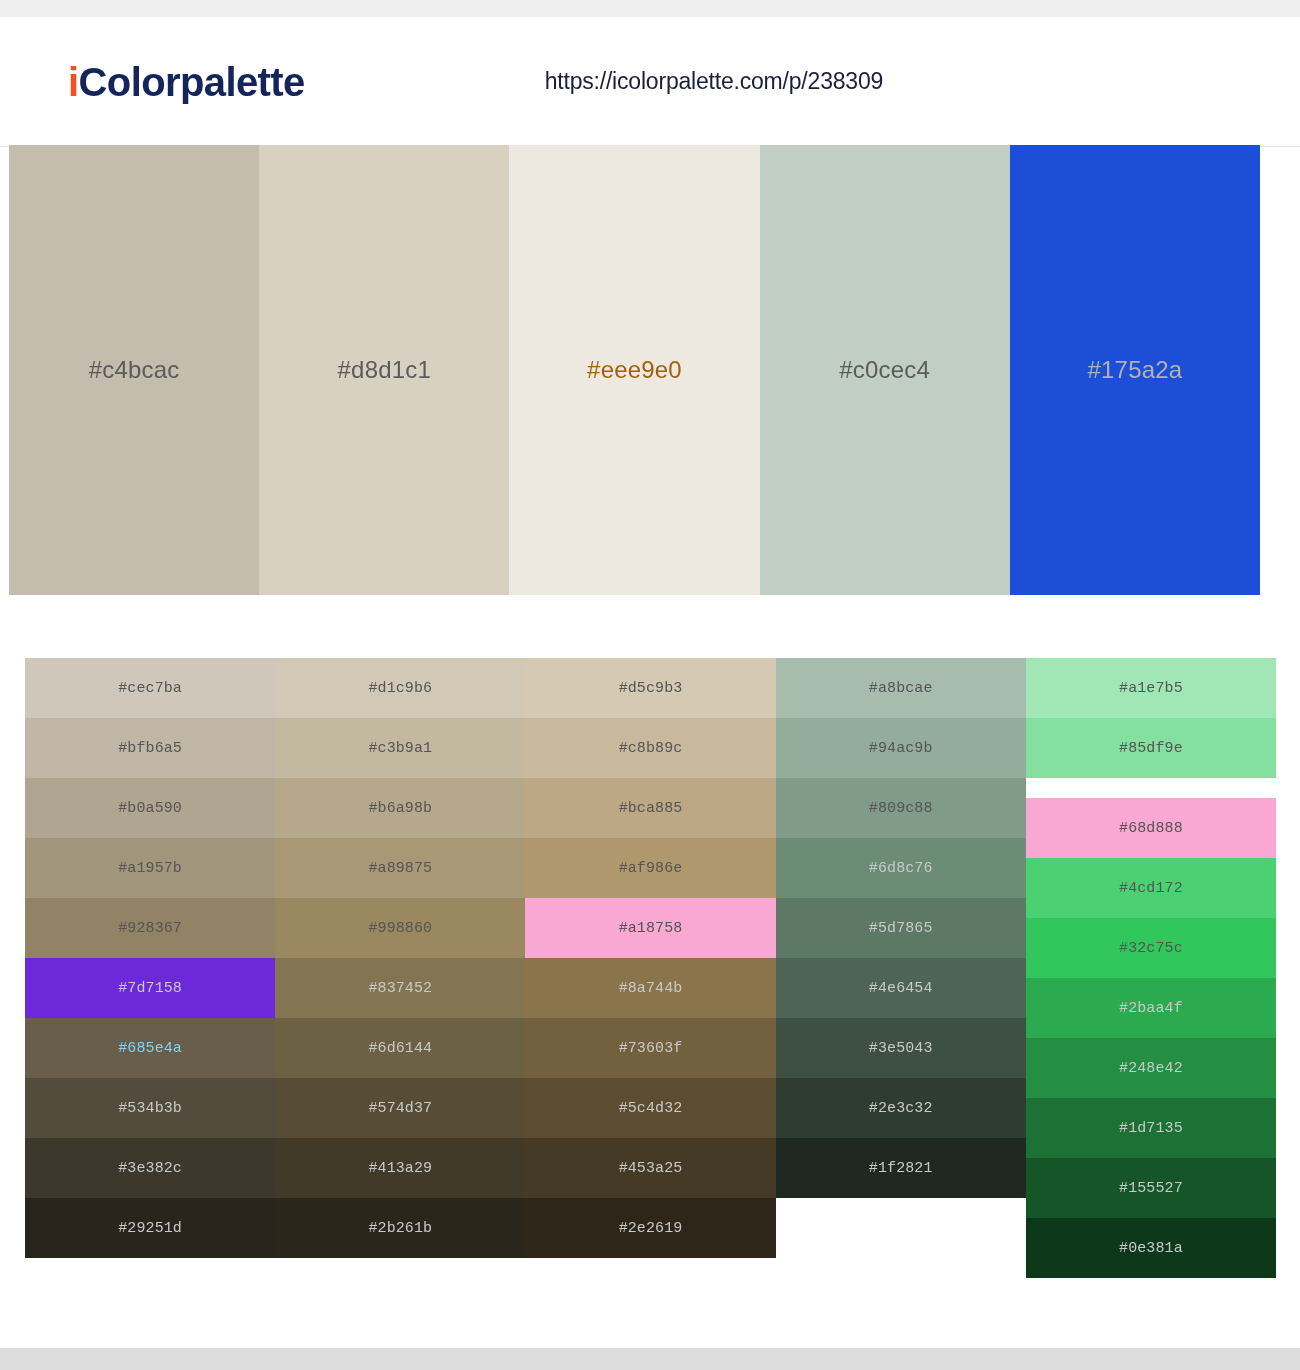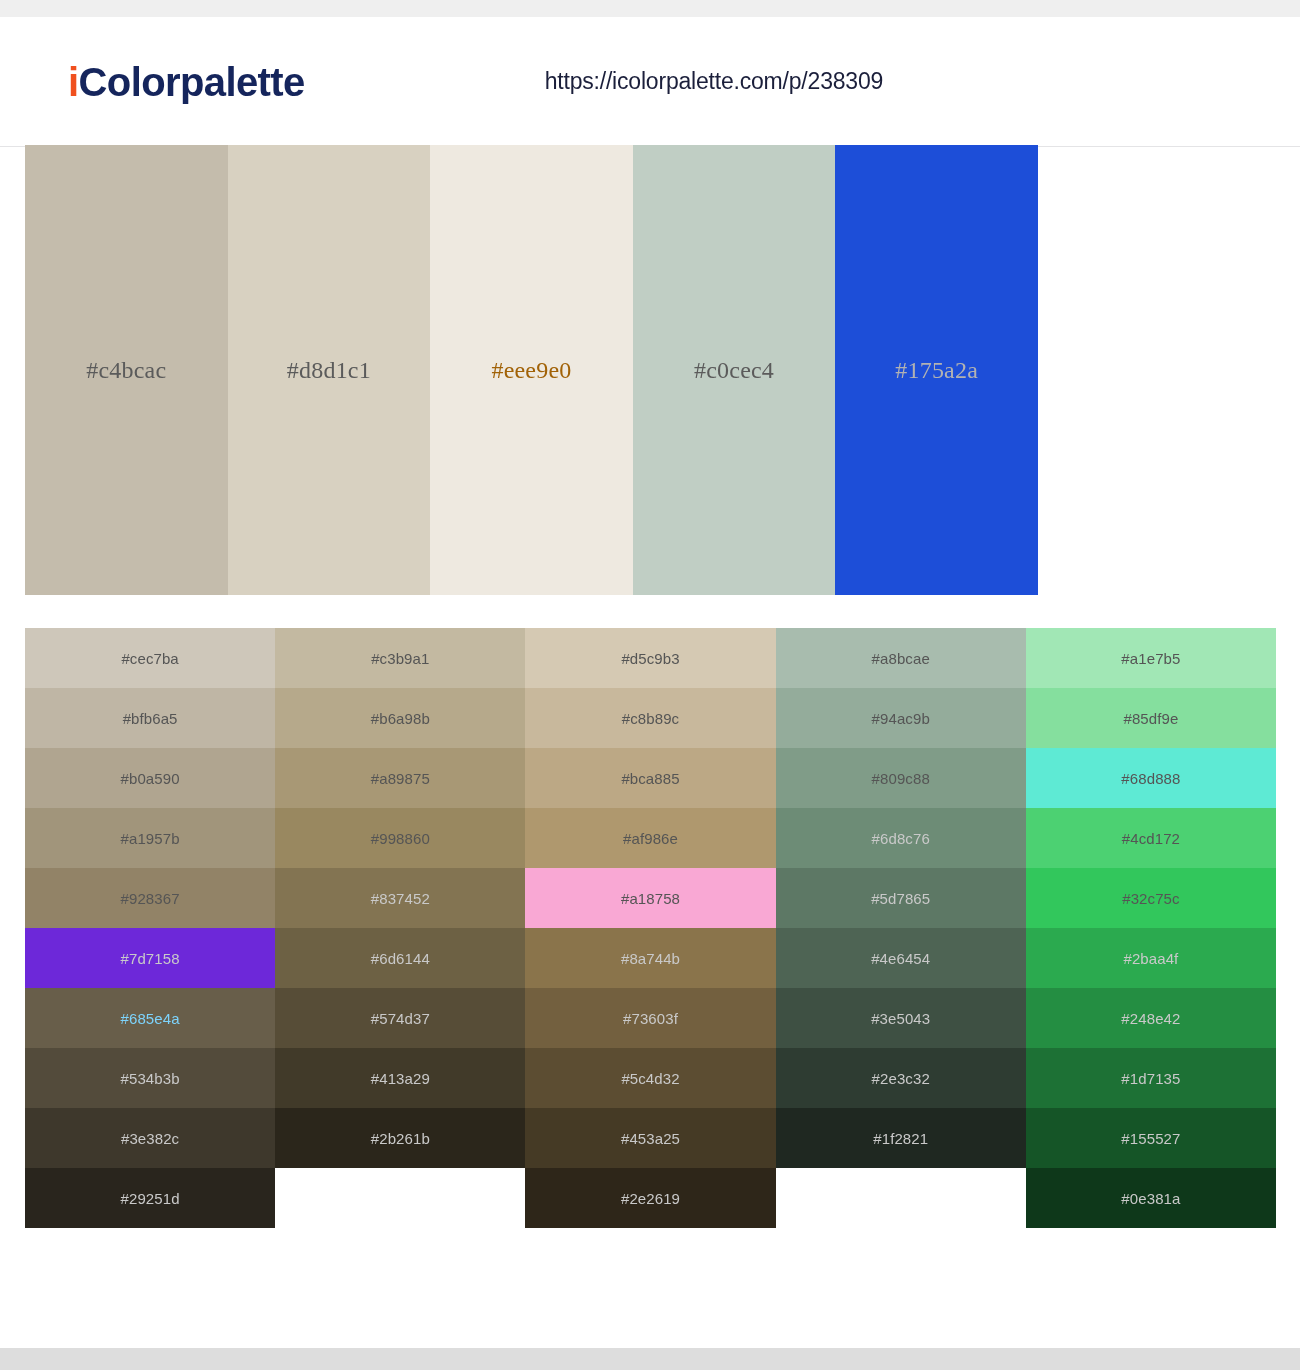--- a/index.html
+++ b/index.html
@@ -58,45 +58,45 @@
     margin-left: 240px;
     font-size: 23px;
     color: #1b1f3b;
     white-space: nowrap;
     letter-spacing: -0.2px;
   }
 
   
   .swatch-strip {
     position: absolute;
-    left: 25px;
+    left: 9px;
     top: 145px;
-    width: 1013px;
+    width: 1251px;
     height: 450px;
     display: flex;
-    font-family: Liberation Serif, serif;
   }
   .swatch {
     flex: 1 1 0;
     display: flex;
     align-items: center;
     justify-content: center;
   }
   .swatch-label {
     font-size: 24px;
     letter-spacing: 0.2px;
   }
 
   
   .shade-grid {
     position: absolute;
     left: 25px;
-    top: 628px;
+    top: 658px;
     width: 1251px;
     display: flex;
+    font-family: Liberation Mono, monospace;
   }
   .shade-col {
     flex: 1 1 0;
     display: flex;
     flex-direction: column;
   }
   .shade-cell {
     height: 60px;
     display: flex;
     align-items: center;
@@ -164,20 +164,23 @@
         <span class="shade-label" style="color: rgb(201, 201, 201);">#534b3b</span>
       </div>
       <div class="shade-cell" style="background: rgb(62, 56, 44);">
         <span class="shade-label" style="color: rgb(201, 201, 201);">#3e382c</span>
       </div>
       <div class="shade-cell" style="background: rgb(41, 37, 29);">
         <span class="shade-label" style="color: rgb(201, 201, 201);">#29251d</span>
       </div>
     </div>
     <div class="shade-col">
+      <div class="shade-cell" style="background: rgb(209, 201, 182);">
+        <span class="shade-label" style="color: rgb(85, 85, 85);">#d1c9b6</span>
+      </div>
       <div class="shade-cell" style="background: rgb(195, 185, 161);">
         <span class="shade-label" style="color: rgb(85, 85, 85);">#c3b9a1</span>
       </div>
       <div class="shade-cell" style="background: rgb(182, 169, 139);">
         <span class="shade-label" style="color: rgb(85, 85, 85);">#b6a98b</span>
       </div>
       <div class="shade-cell" style="background: rgb(168, 152, 117);">
         <span class="shade-label" style="color: rgb(85, 85, 85);">#a89875</span>
       </div>
       <div class="shade-cell" style="background: rgb(153, 136, 96);">
@@ -260,21 +263,21 @@
         <span class="shade-label" style="color: rgb(201, 201, 201);">#1f2821</span>
       </div>
     </div>
     <div class="shade-col">
       <div class="shade-cell" style="background: rgb(161, 231, 181);">
         <span class="shade-label" style="color: rgb(85, 85, 85);">#a1e7b5</span>
       </div>
       <div class="shade-cell" style="background: rgb(133, 223, 158);">
         <span class="shade-label" style="color: rgb(85, 85, 85);">#85df9e</span>
       </div>
-      <div class="shade-cell" style="background: #5eead4;">
+      <div class="shade-cell" style="background: #f9a8d4; margin-top: 20px;">
         <span class="shade-label" style="color: rgb(85, 85, 85);">#68d888</span>
       </div>
       <div class="shade-cell" style="background: rgb(76, 209, 114);">
         <span class="shade-label" style="color: rgb(85, 85, 85);">#4cd172</span>
       </div>
       <div class="shade-cell" style="background: rgb(50, 199, 92);">
         <span class="shade-label" style="color: rgb(85, 85, 85);">#32c75c</span>
       </div>
       <div class="shade-cell" style="background: rgb(43, 170, 79);">
         <span class="shade-label" style="color: rgb(201, 201, 201);">#2baa4f</span>

